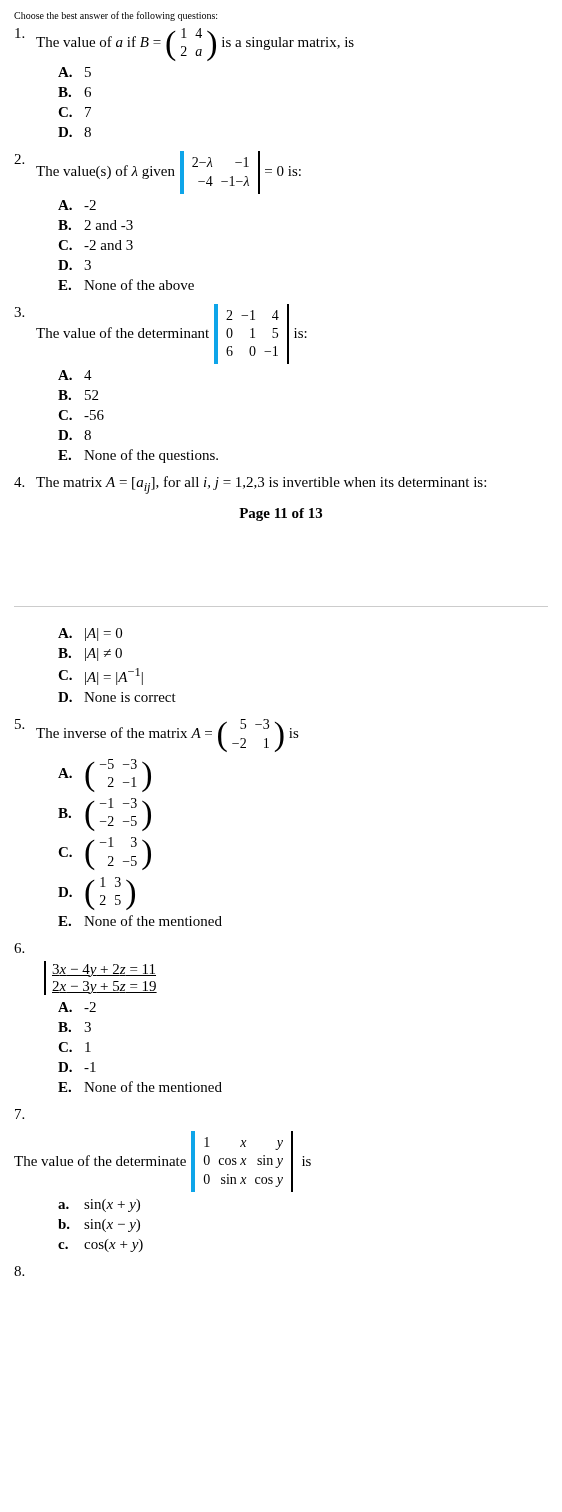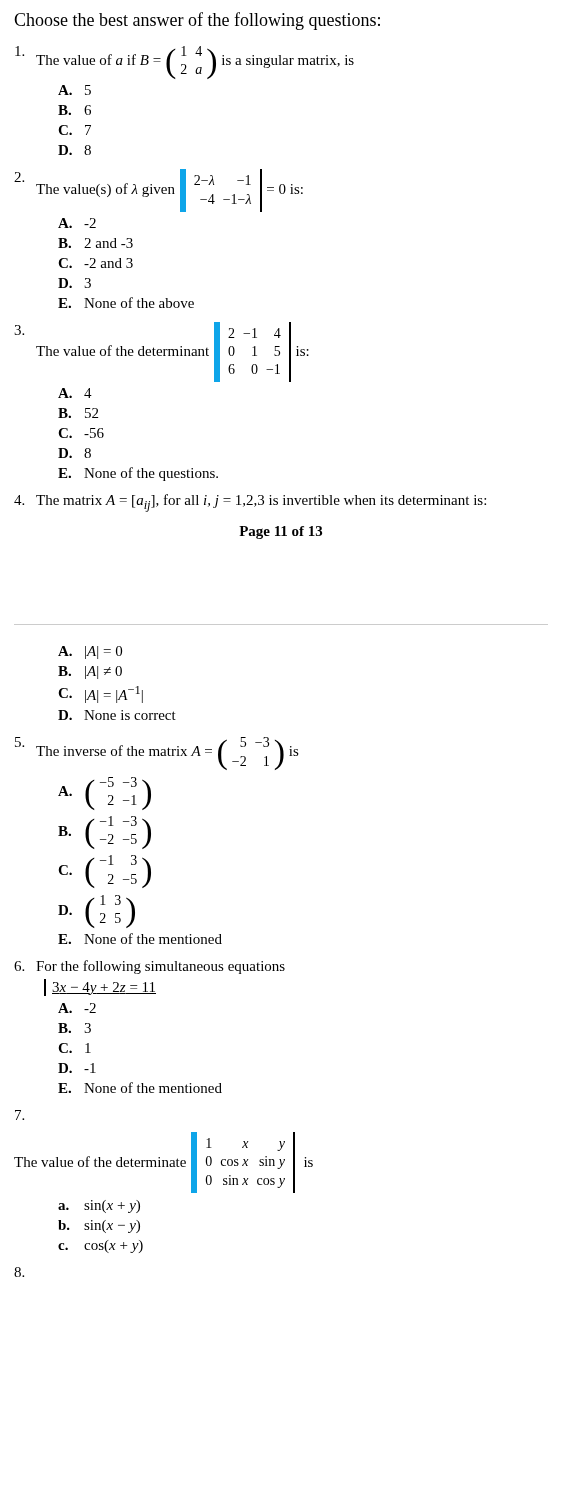--- a/index.html
+++ b/index.html
@@ -42,21 +42,21 @@
     }
     .paren-wrap {
       display: inline-flex;
       align-items: center;
       vertical-align: middle;
     }
     .bar-wrap {
       display: inline-flex;
       align-items: center;
       vertical-align: middle;
-      border-left: 6px solid #0ea5e9;
+      border-left: 4px solid #0ea5e9;
       border-right: 2px solid #000;
       padding: 3px 4px;
       margin: 0 1px;
       justify-content: flex-end;
     }
     .paren-left-big {
       font-size: 34px;
       line-height: 0.9;
     }
     .paren-right-big {
@@ -73,21 +73,21 @@
       padding-right: 2px;
     }
     .opt-block {
       margin-left: 44px;
     }
   </style>
 </head>
 <body>
 
 <div>
-  <div style="font-size:18px; margin-bottom:12px;">Choose the best answer of the following questions:</div>
+  <div style="font-size:10px; margin-bottom:4px;">Choose the best answer of the following questions:</div>
 </div>
 
 <div class="question-block">
   <div class="q-row">
     <span class="q-num-col">1.</span>
     <span>
       The value of <span class="math">a</span> if <span class="math">B</span> = 
       <span class="paren-wrap">
         <span class="paren-left-big">(</span>
         <table class="mat">
@@ -365,27 +365,27 @@
     <div class="option-row">
       <span class="opt-letter">E.</span>
       <span>None of the mentioned</span>
     </div>
   </div>
 </div>
 
 <div class="question-block">
   <div class="q-row">
     <span class="q-num-col">6.</span>
-    <span>For the following simultaneous equations</span>
   </div>
   <div style="margin-left: 30px; margin-top: 4px; margin-bottom: 4px;">
     <div style="display:flex; align-items:stretch;text-decoration:underline;">
       <div style="border-left: 2px solid #000; margin-right: 6px; width: 2px;"></div>
       <div>
         <div>3<span class="math">x</span> − 4<span class="math">y</span> + 2<span class="math">z</span> = 11</div>
+        <div>2<span class="math">x</span> − 3<span class="math">y</span> + 5<span class="math">z</span> = 19</div>
       </div>
     </div>
   </div>
   <div class="opt-block">
     <div class="option-row">
       <span class="opt-letter">A.</span>
       <span>-2</span>
     </div>
     <div class="option-row">
       <span class="opt-letter">B.</span>

